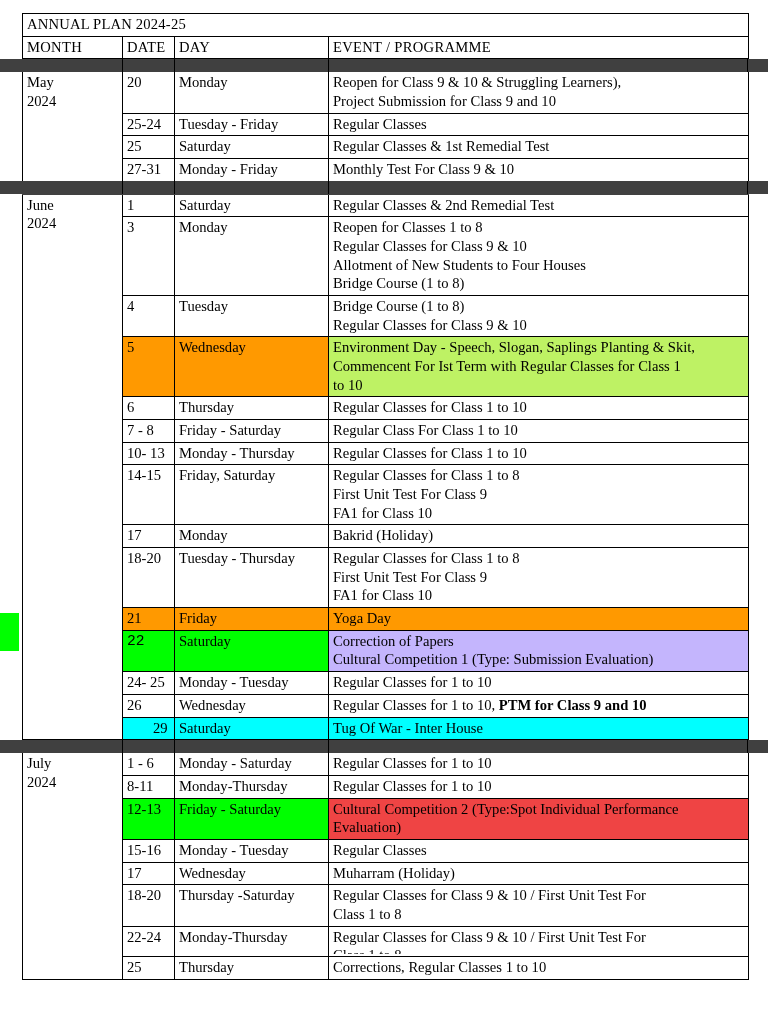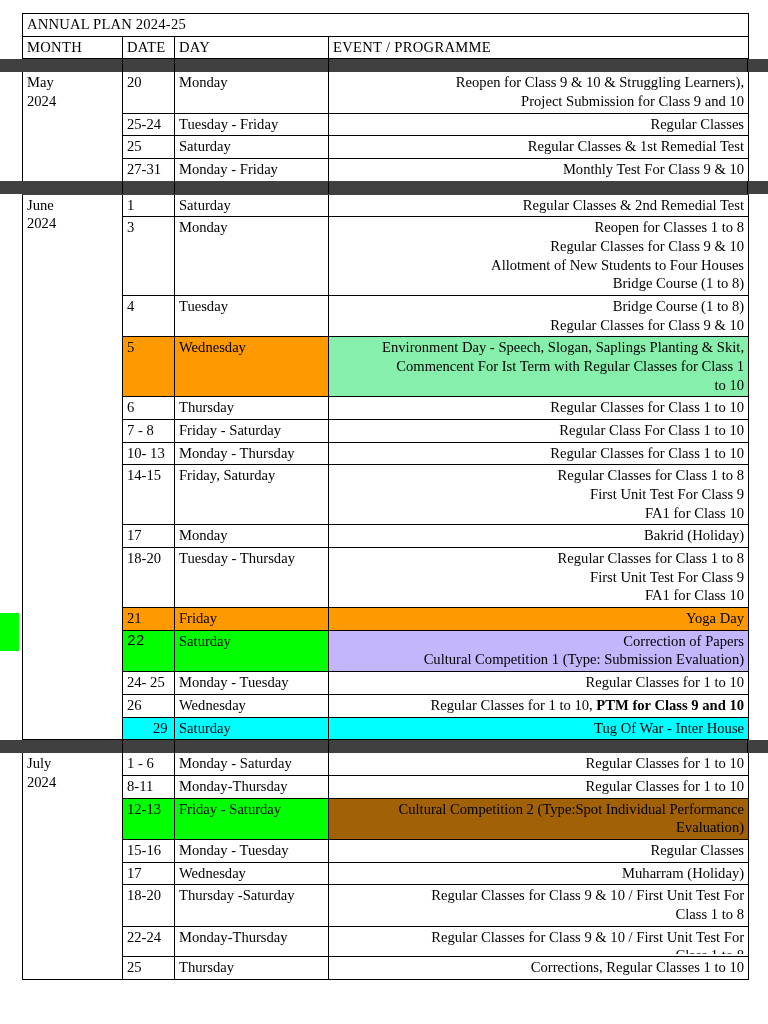--- a/index.html
+++ b/index.html
@@ -90,21 +90,21 @@
     left: 0;
     width: 768px;
     background: #404040;
   }
   .band-inner-line {
     position: absolute;
     background: #000000;
     width: 1px;
   }
 
-  .evt-line { display: block; text-align: right; }
+  .evt-line { display: block; }
   .clip {
     display: block;
     max-height: 8px;
     overflow: hidden;
   }
 </style>
 </head>
 <body>
 
 <div id="page">
@@ -199,21 +199,21 @@
             <td>4</td>
             <td>Tuesday</td>
             <td>
               <span class="evt-line">Bridge Course (1 to 8)</span>
               <span class="evt-line">Regular Classes for Class 9 &amp; 10</span>
             </td>
           </tr>
           <tr>
             <td style="background: rgb(255, 153, 0);">5</td>
             <td style="background: rgb(255, 153, 0);">Wednesday</td>
-            <td style="background: #86efac;">
+            <td style="background: #bef264;">
               <span class="evt-line">Environment Day - Speech, Slogan, Saplings Planting &amp; Skit,</span>
               <span class="evt-line">Commencent For Ist Term with Regular Classes for Class 1</span>
               <span class="evt-line">to  10</span>
             </td>
           </tr>
           <tr>
             <td>6</td>
             <td>Thursday</td>
             <td>
               <span class="evt-line">Regular Classes for Class 1 to  10</span>
@@ -314,21 +314,21 @@
           <tr>
             <td>8-11</td>
             <td>Monday-Thursday</td>
             <td>
               <span class="evt-line">Regular Classes for 1 to 10</span>
             </td>
           </tr>
           <tr>
             <td style="background: rgb(0, 255, 0); margin-top: 23px;">12-13</td>
             <td style="background: rgb(0, 255, 0);">Friday - Saturday</td>
-            <td style="background: #a16207;">
+            <td style="background: #ef4444;">
               <span class="evt-line">Cultural Competition 2 (Type:Spot  Individual Performance</span>
               <span class="evt-line">Evaluation)</span>
             </td>
           </tr>
           <tr>
             <td>15-16</td>
             <td>Monday - Tuesday</td>
             <td>
               <span class="evt-line">Regular Classes</span>
             </td>

